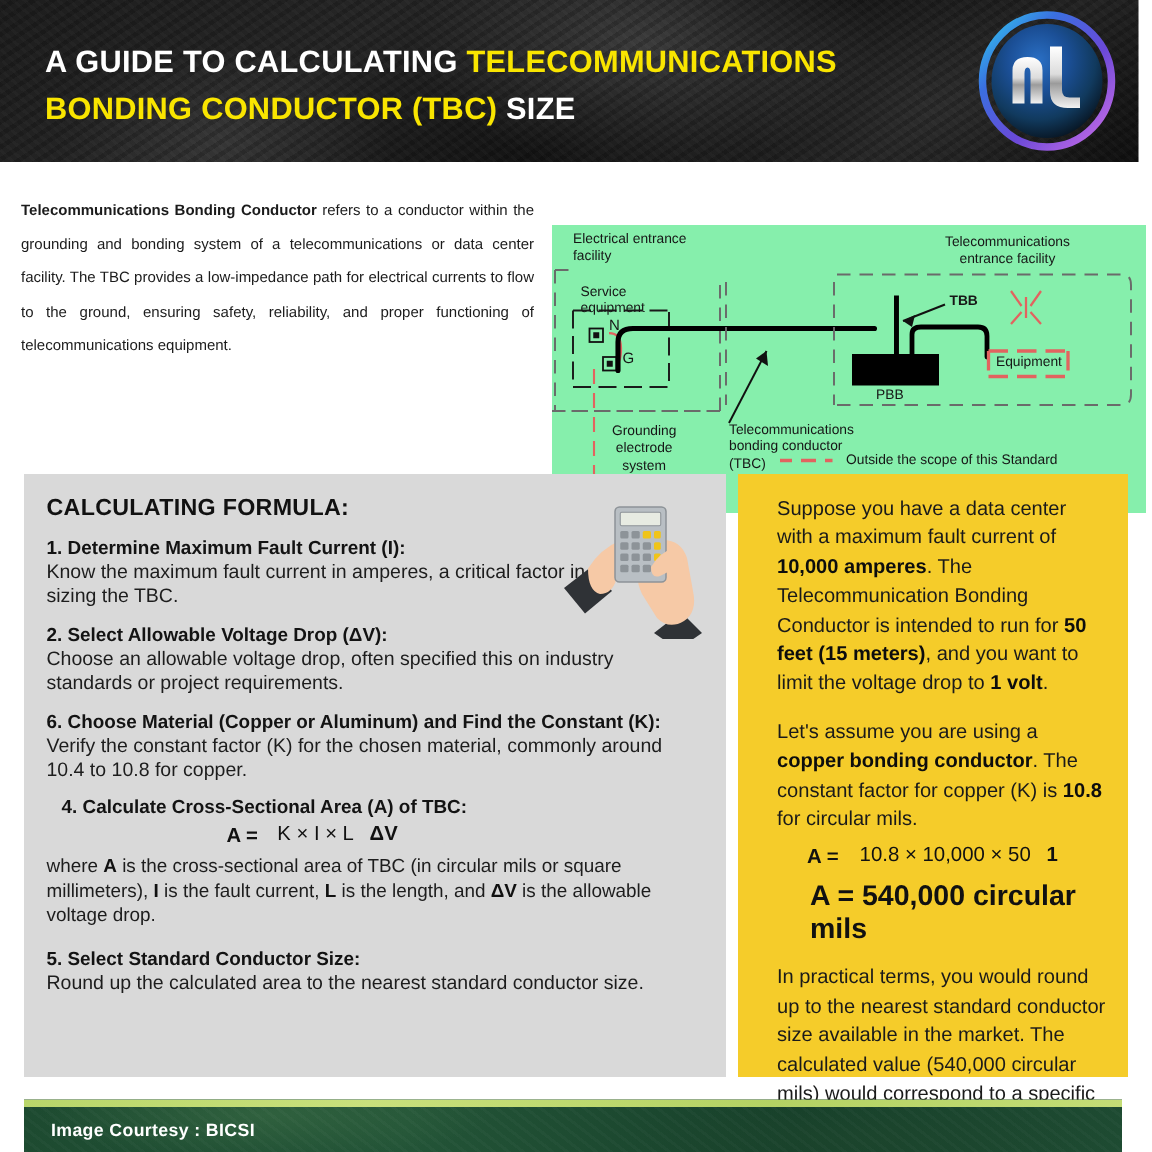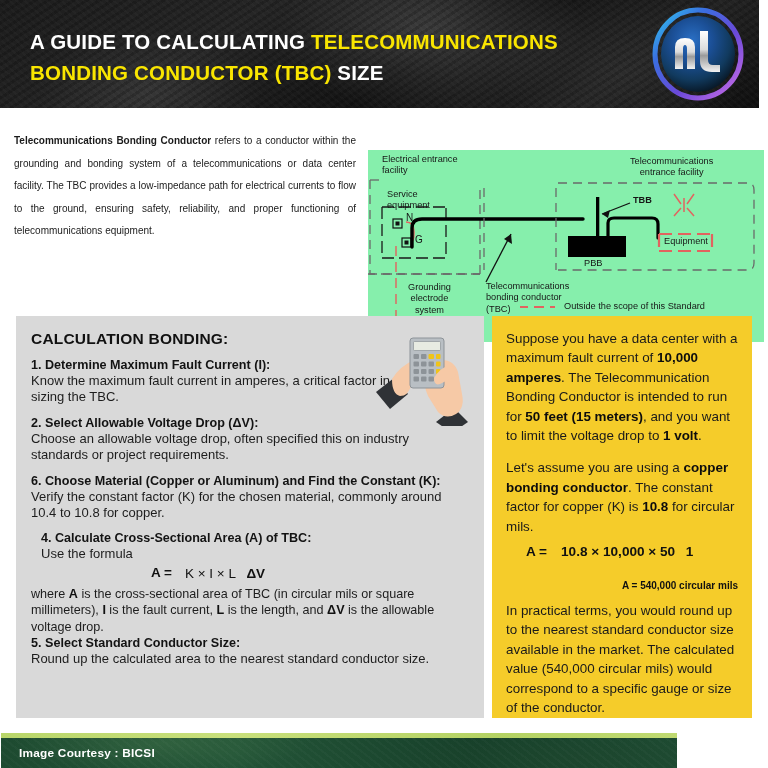--- a/index.html
+++ b/index.html
@@ -76,36 +76,36 @@
   .frac{ display:inline-block; text-align:center; }
   .frac .num{ font-size:13.5px; font-weight:normal; color:#111; padding:0 6px 1px 6px; }
   .frac .bar{ height:2.6px; background:#111; }
   .frac .den{ font-size:13.5px; font-weight:bold; color:#111; padding-top:2px; }
   .where{ font-size:12.6px; color:#1d1d1d; line-height:16.4px; margin-top:4px; }
   .where b{ font-weight:bold; color:#111; }
 
   
   .panel-yellow{
     position:absolute; left:492px; top:316px; width:260px; height:402px;
-    background:#f5cc2a; padding: 13px 14px 0 14px;
+    background:#f5cc2a; padding: 13px 14px 0 26px;
   }
   .py-text{ font-size:13.4px; color:#1a1a1a; line-height:19.4px; }
   .py-text b{ font-weight:bold; color:#0d0d0d; }
   .py-gap{ height:13px; }
   .yformula-row{ display:flex; align-items:center; margin: 6px 0 2px 20px; }
   .yeq{ font-size:13.6px; font-weight:bold; color:#111; margin-right:8px; }
   .yfrac{ display:inline-block; text-align:center; }
-  .yfrac .num{ font-size:13.6px; font-weight:bold; color:#111; padding:0 6px 1px 6px; }
+  .yfrac .num{ font-size:13.6px; font-weight:normal; color:#111; padding:0 6px 1px 6px; }
   .yfrac .bar{ height:3px; background:#111; }
   .yfrac .den{ font-size:13.6px; font-weight:bold; color:#111; padding-top:1px; }
-  .yresult{ font-size:10px; font-weight:bold; color:#111; margin: 20px 0 10px 22px; text-align: right; }
+  .yresult{ font-size:19px; font-weight:bold; color:#111; margin: 8px 0 10px 22px; }
 
   
   .footer{
-    position:absolute; left:1px; top:733px; width:676px; height:35px;
+    position:absolute; left:16px; top:733px; width:732px; height:35px;
     background:
       radial-gradient(ellipse 200px 40px at 160px 10px, rgba(60,110,70,.55), rgba(0,0,0,0) 75%),
       radial-gradient(ellipse 220px 36px at 560px 26px, rgba(30,70,45,.6), rgba(0,0,0,0) 75%),
       linear-gradient(100deg, #1d4a30 0%, #235437 35%, #17402a 70%, #1e4b32 100%);
     overflow:hidden;
   }
   .footer::before{
     content:""; position:absolute; left:0; top:0; width:768px; height:5px;
     background: linear-gradient(90deg,#b9d66a,#c9e07c 30%,#b4d263 65%,#c6de79);
   }
@@ -228,48 +228,47 @@
     <div class="dg-label" style="left:262px; top:6px; text-align:center;">Telecommunications
 entrance facility</div>
     <div class="dg-label" style="left:265px; top:45px; font-weight:bold;">TBB</div>
     <div class="dg-label" style="left:216px; top:108px;">PBB</div>
     <div class="dg-label" style="left:296px; top:86px;">Equipment</div>
     <div class="dg-label" style="left:196px; top:151px;">Outside the scope of this Standard</div>
     <div class="dg-label" style="left:196px; top:170px;">Within the scope of this Standard</div>
   </div>
 
   <div class="panel-grey">
-    <div class="pg-title">CALCULATION BONDING:</div>
+    <div class="pg-title">CALCULATING FORMULA:</div>
 
     <div class="step-head">1. Determine Maximum Fault Current (I):</div>
     <div class="step-body" style="width:360px;">Know the maximum fault current in amperes, a critical factor in sizing the TBC.</div>
 
     <div class="step-head">2. Select Allowable Voltage Drop (ΔV):</div>
     <div class="step-body">Choose an allowable voltage drop, often specified this on industry standards or project requirements.</div>
 
     <div class="step-head">6. Choose Material (Copper or Aluminum) and Find the Constant (K):</div>
     <div class="step-body">Verify the constant factor (K) for the chosen material, commonly around 10.4 to 10.8 for copper.</div>
 
     <div class="step-head indent">4. Calculate Cross-Sectional Area (A) of TBC:</div>
-    <div class="step-body indent">Use the formula</div>
 
     <div class="formula-row">
       <span class="feq">A =</span>
       <span class="frac">
         <span class="num">K × I × L</span>
         <span class="bar"></span>
         <span class="den">ΔV</span>
       </span>
     </div>
 
     <div class="where">
       <span>where </span><b>A</b><span> is the cross-sectional area of TBC (in circular mils or square millimeters), </span><b>I</b><span> is the fault current, </span><b>L</b><span> is the length, and </span><b>ΔV</b><span> is the allowable voltage drop.</span>
     </div>
 
-    <div class="step-head" style="margin-top:0;">5. Select Standard Conductor Size:</div>
+    <div class="step-head" style="margin-top:12px;">5. Select Standard Conductor Size:</div>
     <div class="step-body">Round up the calculated area to the nearest standard conductor size.</div>
 
     <svg style="position:absolute; right:10px; top:18px;" width="104" height="92" viewBox="0 0 104 92">
 
       <path d="M6 58 L24 44 L38 60 L20 75 Z" fill="#2f3236"></path>
 
       <path d="M22 45 Q30 32 44 26 L62 20 Q70 18 72 24 Q73 30 65 33 L52 39 Q44 43 41 52 Q38 62 30 62 Q22 60 22 45 Z" fill="#f6c9a6"></path>
 
       <path d="M66 88 L84 74 L98 88 L82 99 Z" fill="#2f3236"></path>
 

